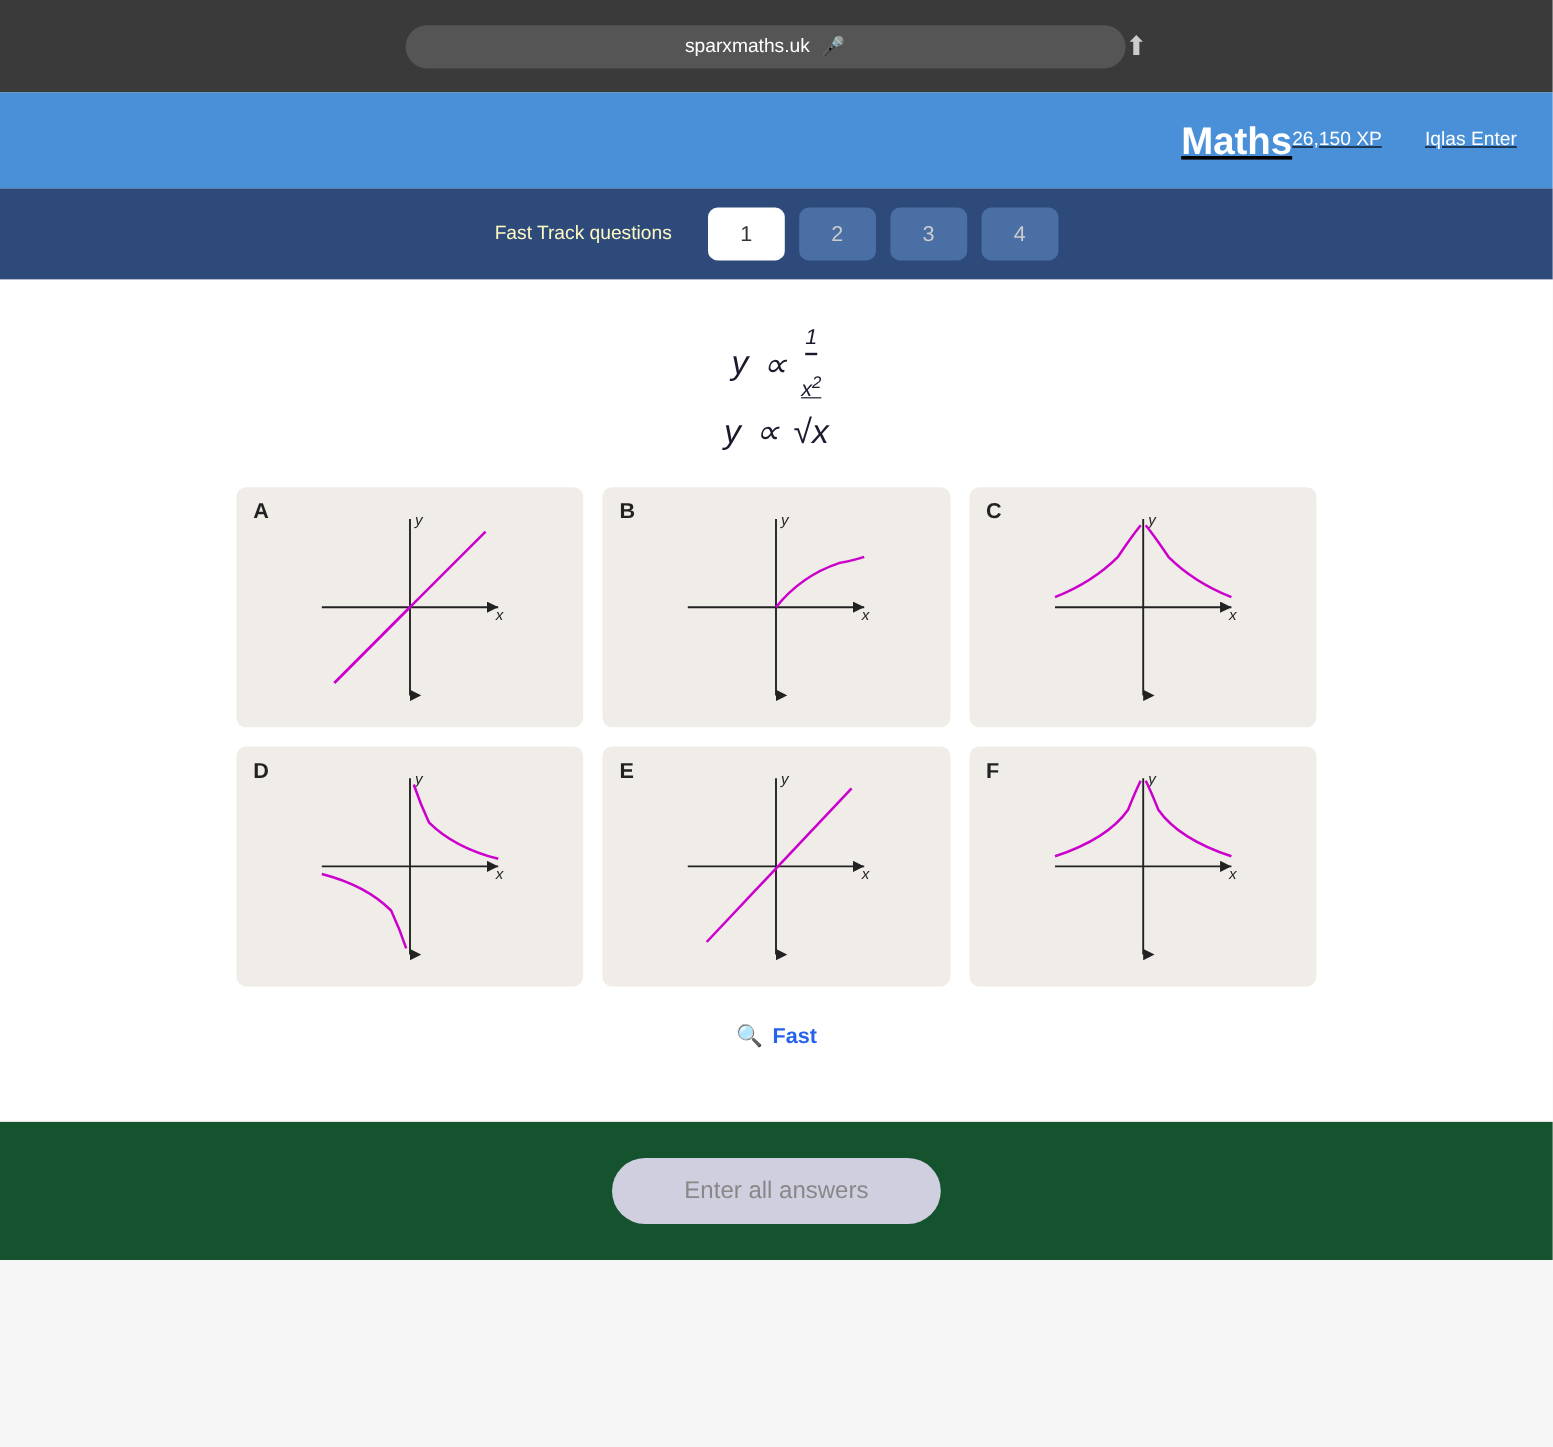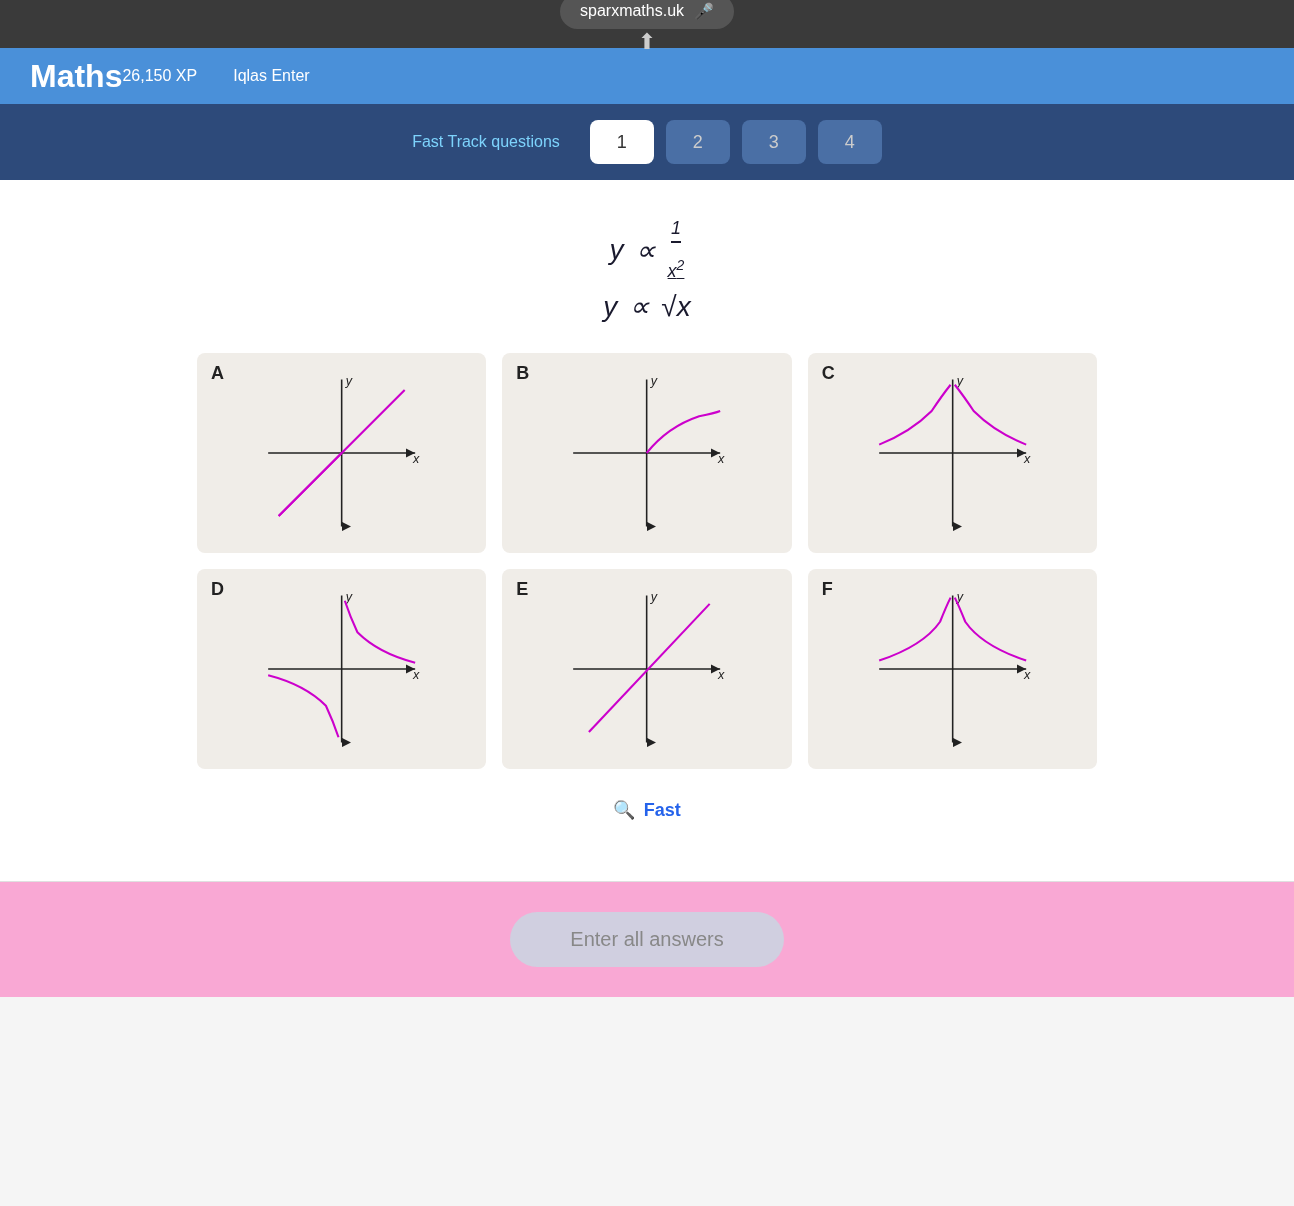--- a/index.html
+++ b/index.html
@@ -5,22 +5,21 @@
     * { box-sizing: border-box; margin: 0; padding: 0; }
     body { font-family: -apple-system, BlinkMacSystemFont, 'Segoe UI', sans-serif; background: #f5f5f5; width: 1294px; }
 
     
     .browser-bar {
       background: #3a3a3a;
       padding: 10px 20px;
       display: flex;
       align-items: center;
       justify-content: center;
-      height: 48px;
-      flex-direction: column;
+      height: 77px;
     }
     .url-bar {
       background: #555;
       border-radius: 20px;
       padding: 8px 20px;
       color: #fff;
       font-size: 16px;
       flex: 1;
       max-width: 600px;
       text-align: center;
@@ -29,22 +28,23 @@
       justify-content: center;
       gap: 10px;
     }
 
     
     .app-header {
       background: #4a90d9;
       padding: 20px 30px;
       display: flex;
       align-items: center;
-      justify-content: flex-start;
-      height: 56px;
+      justify-content: flex-end;
+      height: 80px;
+      text-decoration: underline;
     }
     .app-title {
       color: #fff;
       font-size: 32px;
       font-weight: 700;
     }
     .header-right {
       display: flex;
       align-items: center;
       gap: 36px;
@@ -55,21 +55,21 @@
     
     .question-nav {
       background: #2d4a7a;
       padding: 16px 0;
       display: flex;
       align-items: center;
       justify-content: center;
       gap: 12px;
     }
     .nav-label {
-      color: #7dd3fc;
+      color: #fef9c3;
       font-size: 16px;
       font-weight: 500;
       margin-right: 18px;
     }
     .nav-btn {
       width: 64px;
       height: 44px;
       border-radius: 8px;
       border: none;
       font-size: 18px;
@@ -158,21 +158,21 @@
 
     
     .divider {
       border: none;
       border-top: 1px solid #e0e0e0;
       margin: 0;
     }
 
     
     .answers-section {
-      background: #f9a8d4;
+      background: #14532d;
       padding: 30px;
       text-align: center;
     }
     .enter-answers-btn {
       background: #d0cfe0;
       border: none;
       border-radius: 30px;
       padding: 16px 60px;
       font-size: 20px;
       color: #888;

